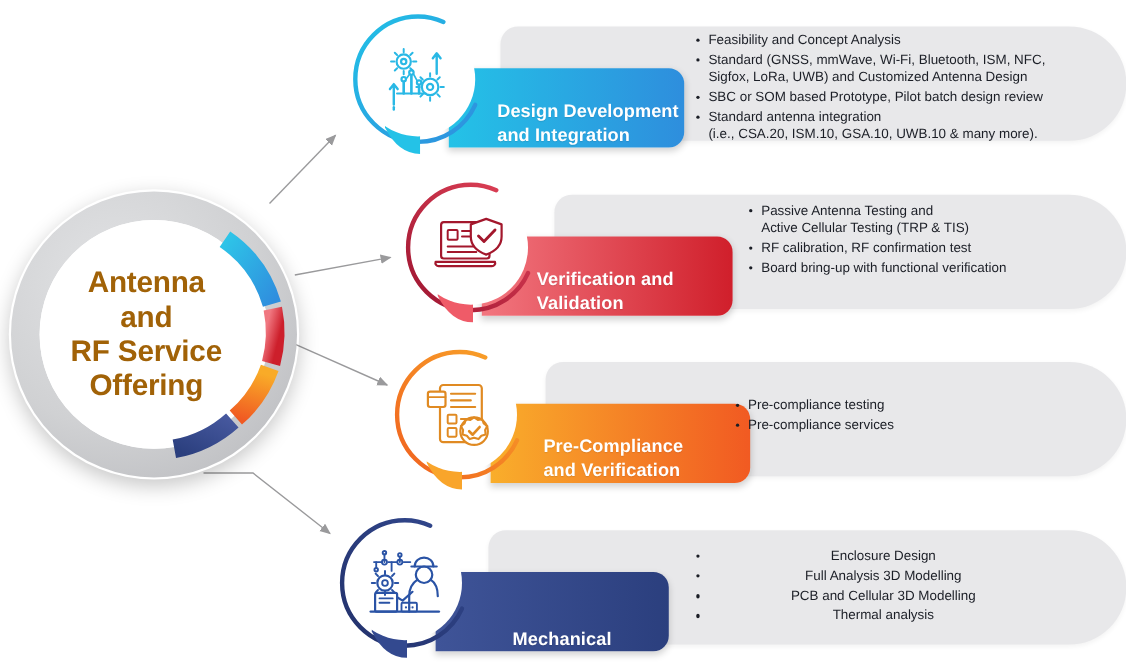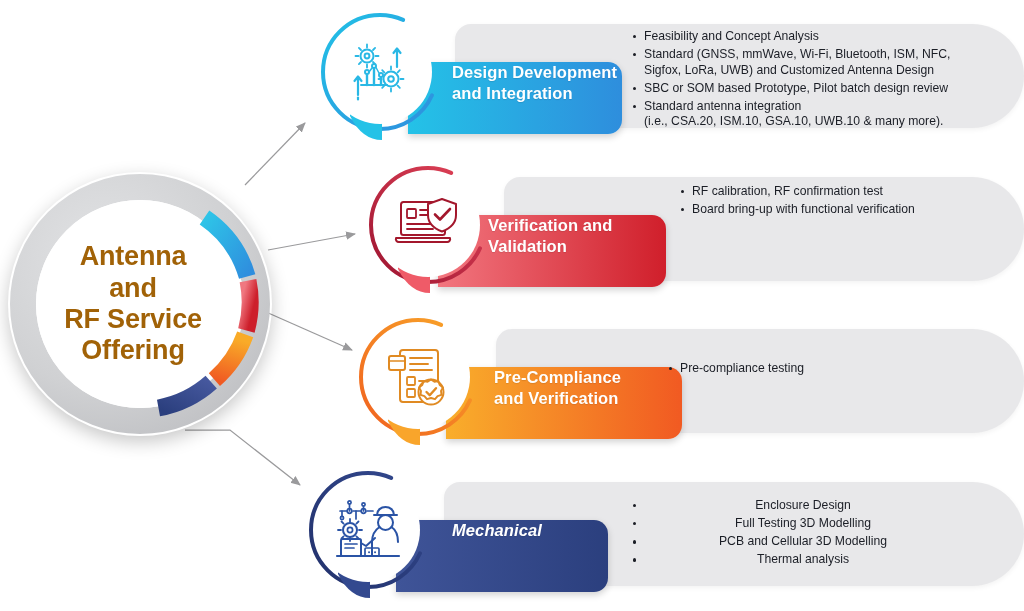--- a/index.html
+++ b/index.html
@@ -37,21 +37,21 @@
   
   .panel{
     position:absolute;top:24px;height:104px;
     background:#e8e8ea;border-radius:16px 52px 52px 16px;
     box-shadow:0 2px 5px rgba(0,0,0,.05);
   }
   
   .labelbar{
     position:absolute;top:62px;height:72px;
     border-radius:0 14px 14px 0;
-    display:flex;align-items:flex-start;
+    display:flex;align-items:flex-end;
     box-shadow:0 3px 7px rgba(0,0,0,.18);
   }
   .labelbar .ltext{
     color:#ffffff;font-weight:bold;font-size:16.5px;line-height:1.3;
     white-space:pre-line;letter-spacing:.1px;
     text-shadow:0 1px 1px rgba(0,0,0,.10);
   }
 
   
   .badge{position:absolute;top:10px;width:124px;height:124px;}
@@ -233,20 +233,22 @@
           <path d="M13 30h32M13 35h26" stroke-width="1.8"></path>
           <path d="M2 44h54a3 3 0 0 1-3 4H5a3 3 0 0 1-3-4z"></path>
           <path d="M24 44h10" stroke-width="1.6"></path>
           <path d="M48 5 L62 10 v11c0 8-6 13.5-14 16.5C40 34.5 34 29 34 21V10z" fill="#ffffff"></path>
           <path d="M41 20.5 l5 5 L56 15" stroke-width="2.6"></path>
         </svg>
       </div>
     </div>
 
     <ul class="bullets" style="left:364px;top:31px;width:340px;">
+      <li>Passive Antenna Testing and
+Active Cellular Testing (TRP &amp; TIS)</li>
       <li>RF calibration, RF confirmation test</li>
       <li>Board bring-up with functional verification</li>
     </ul>
   </div>
 
   <div class="row row-3">
     <div class="panel" style="left:180px;width:528px;"></div>
 
     <div class="labelbar" style="left:130px;width:236px;
          background:linear-gradient(90deg,#f9ae2b 0%,#f15a22 100%);">
@@ -279,29 +281,30 @@
           <path d="M33 36h14M33 48h8" stroke-width="1.8"></path>
           <circle cx="45" cy="47" r="12.5" fill="#ffffff"></circle>
           <path d="M45 34.5 l3.4 2.2 4-.6 1.3 3.9 3.3 2.4-2 3.5 .5 4-3.9 1.2-2.6 3.1-3.9-1.2h-.2l-3.9 1.2-2.6-3.1-3.9-1.2 .5-4-2-3.5 3.3-2.4 1.3-3.9 4 .6z" stroke-width="1.9"></path>
           <path d="M40.5 47 l3.2 3.2 6.3-7" stroke-width="2.4"></path>
         </svg>
       </div>
     </div>
 
     <ul class="bullets" style="left:352px;top:56px;width:320px;">
       <li>Pre-compliance testing</li>
+      <li>Pre-compliance services</li>
     </ul>
   </div>
 
   <div class="row row-4">
     <div class="panel" style="left:128px;width:580px;"></div>
 
     <div class="labelbar" style="left:80px;width:212px;
          background:linear-gradient(90deg,#3f5498 0%,#2b3f7e 100%);">
-      <div class="ltext" style="margin-left:56px;font-style:italic;">Mechanical</div>
+      <div class="ltext" style="margin-left:70px;">Mechanical</div>
     </div>
 
     <div class="badge" style="left:-10px;">
       <svg class="arcring" width="124" height="124" viewBox="0 0 124 124">
         <defs>
             <linearGradient id="r4" x1="1" y1="0" x2="0" y2="1">
           <stop offset="0%" stop-color="#33498f"></stop>
               <stop offset="100%" stop-color="#22316b"></stop>
         </linearGradient>
           </defs>
@@ -343,19 +346,19 @@
           <rect x="30" y="50" width="14" height="8" rx="1" stroke-width="1.7"></rect>
           <g stroke-width="1.9">
             <path d="M34 54.2h.1M37 54.2h.1M40 54.2h.1"></path>
           </g>
         </svg>
       </div>
     </div>
 
     <ul class="bullets" style="left:316px;top:40px;width:330px;text-align:center;">
       <li>Enclosure Design</li>
-      <li>Full Testing 3D Modelling</li>
+      <li>Full Analysis 3D Modelling</li>
       <li>PCB and Cellular 3D Modelling</li>
       <li>Thermal analysis</li>
     </ul>
   </div>
 
 </div>
 
 </body></html>

